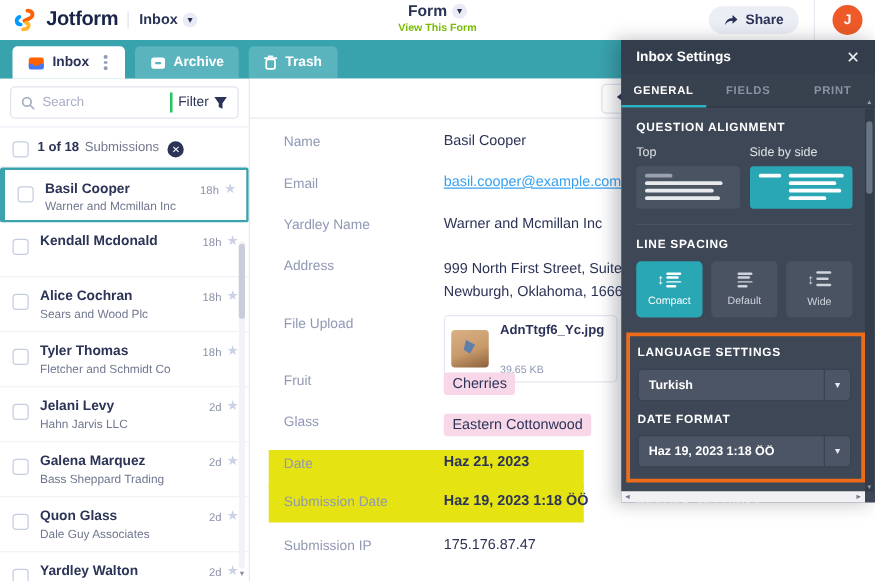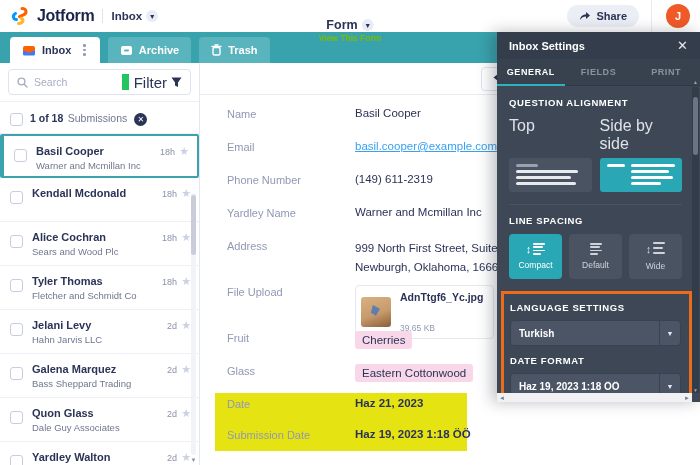--- a/index.html
+++ b/index.html
@@ -6,21 +6,21 @@
   html,body { width:700px; height:465px; overflow:hidden; }
   body { font-family:"Liberation Sans", sans-serif; background:#fff; color:#2b3356; position:relative; }
 
   
   .app-header { height:32px; background:#fff; display:flex; align-items:center; position:relative; padding:0 10px; }
   .logo-wrap { display:flex; align-items:center; gap:7px; }
   .logo-word { font-size:16px; font-weight:bold; color:#1a2448; letter-spacing:-0.3px; }
   .ctx-sep { width:1px; height:14px; background:#dfe3ee; margin:0 8px; }
   .ctx-label { font-size:11.5px; font-weight:bold; color:#2b3356; margin-right:4px; }
   .chev-badge { width:12px; height:12px; border-radius:50%; background:#e9ecf4; display:inline-flex; align-items:center; justify-content:center; font-size:7px; color:#2b3356; line-height:1; }
-  .form-title-block { position:absolute; left:50%; top:18px; transform:translateX(-50%); text-align:center; }
+  .form-title-block { position:absolute; left:50%; top:2px; transform:translateX(-50%); text-align:center; }
   .form-title-row { display:flex; align-items:center; gap:4px; justify-content:center; }
   .form-title { font-size:12.5px; font-weight:bold; color:#2b3356; }
   .view-form { font-size:8.5px; color:#78bb07; font-weight:bold; display:block; margin-top:1px; }
   .header-right { margin-left:auto; display:flex; align-items:center; height:100%; }
   .share-btn { display:flex; align-items:center; gap:5px; background:#eceef6; border:none; border-radius:12px; height:22px; padding:0 12px; font-size:11px; font-weight:bold; color:#2b3356; cursor:pointer; }
   .hdr-divider { width:1px; height:32px; background:#e9ebf2; margin:0 14px 0 12px; }
   .avatar { width:24px; height:24px; border-radius:50%; background:#f05a28; color:#fff; font-size:11px; font-weight:bold; display:flex; align-items:center; justify-content:center; }
 
   
   .toolbar { height:31px; background:#39a3ad; display:flex; align-items:flex-end; padding:0 0 0 10px; }
@@ -34,21 +34,21 @@
   .icon-inline { display:inline-flex; align-items:center; justify-content:center; }
 
   
   .body-wrap { display:flex; height:402px; position:relative; }
 
   
   .sidebar { width:200px; border-right:1px solid #e5e8f0; background:#fff; position:relative; overflow:hidden; }
   .search-row { display:flex; align-items:center; margin:6px 8px; border:1px solid #dfe3ee; border-radius:4px; height:26px; padding:0 8px; }
   .search-input { border:none; outline:none; flex:1; font-size:10.5px; color:#2b3356; font-family:"Liberation Sans",sans-serif; min-width:0; }
   .search-input::placeholder { color:#a7adc4; }
-  .filter-btn { display:flex; align-items:center; gap:4px; font-size:15px; color:#2b3356; border-left:7px solid #22c55e; padding-left:5px; height:16px; cursor:pointer; white-space:nowrap; }
+  .filter-btn { display:flex; align-items:center; gap:4px; font-size:11px; color:#2b3356; border-left:2px solid #22c55e; padding-left:5px; height:16px; cursor:pointer; white-space:nowrap; }
   .count-row { display:flex; align-items:flex-end; gap:7px; padding:6px 10px 7px; border-top:1px solid #eef0f6; border-bottom:1px solid #eef0f6; }
   .checkbox { width:13px; height:13px; border:1.5px solid #c6cde3; border-radius:3px; background:#fff; flex:0 0 auto; cursor:pointer; }
   .count-text { font-size:10.5px; color:#2b3356; font-weight:bold; }
   .count-suffix { font-size:10.5px; color:#70778f; font-weight:normal; }
   .clear-badge { width:13px; height:13px; border-radius:50%; background:#2b3356; color:#fff; font-size:8px; display:flex; align-items:center; justify-content:center; cursor:pointer; }
   .sub-list { position:relative; }
   .sub-item { display:flex; align-items:flex-start; padding:9px 8px 9px 10px; border-bottom:1px solid #eef0f6; height:44px; cursor:pointer; position:relative; background:#fff; }
   .sub-item .checkbox { margin-top:4px; }
   .sub-text { margin-left:9px; flex:1; min-width:0; }
   .sub-name { font-size:11px; font-weight:bold; color:#2b3356; white-space:nowrap; overflow:hidden; }
@@ -91,21 +91,21 @@
   .panel-title { font-size:11px; font-weight:bold; color:#fff; }
   .panel-close { margin-left:auto; font-size:13px; color:#e8eaee; cursor:pointer; line-height:1; }
   .panel-tabs { height:27px; background:#38414e; display:flex; border-bottom:1px solid #2f3845; }
   .ptab { flex:1; display:flex; align-items:center; justify-content:center; font-size:9px; font-weight:bold; letter-spacing:.6px; color:#8a93a3; cursor:pointer; position:relative; }
   .ptab.active { color:#fff; }
   .ptab.active::after { content:""; position:absolute; left:0; right:0; bottom:-1px; height:2px; background:#2db3c0; }
   .panel-body { position:relative; height:316px; overflow:hidden; padding:0 18px 0 12px; }
   .psec-h { font-size:9.5px; font-weight:bold; letter-spacing:.6px; color:#fff; }
   .qa-sec { padding-top:11px; padding-bottom:12px; border-bottom:1px solid #4a5362; }
   .qa-labels { display:flex; margin-top:9px; }
-  .qa-labels span { width:86px; font-size:16px; color:#dfe3e9; }
+  .qa-labels span { width:86px; font-size:10px; color:#dfe3e9; }
   .qa-labels span + span { margin-left:8px; }
   .qa-cards { display:flex; gap:8px; margin-top:5px; }
   .qa-card { width:83px; height:34px; border-radius:3px; padding:6px 7px; cursor:pointer; }
   .qa-card.top { background:#4a5362; }
   .qa-card.top i { display:block; height:2.5px; border-radius:2px; background:#e8eaee; margin-bottom:3.5px; }
   .qa-card.top i.short { width:22px; background:#9aa2b0; }
   .qa-card.top i:nth-child(2) { width:62px; } .qa-card.top i:nth-child(3) { width:55px; } .qa-card.top i:nth-child(4) { width:60px; }
   .qa-card.side { background:#2aa7b5; display:flex; gap:6px; }
   .qa-card.side .l i { display:block; width:18px; height:2.5px; border-radius:2px; background:#fff; }
   .qa-card.side .r { flex:1; padding-top:0; }
@@ -371,24 +371,20 @@
     <div class="fields">
       <div class="frow">
         <span class="flabel">Name</span>
         <span class="fval">Basil Cooper</span>
       </div>
       <div class="frow">
         <span class="flabel">Email</span>
         <span class="fval"><a href="#">basil.cooper@example.com</a></span>
       </div>
       <div class="frow">
-        <span class="flabel">Phone Number</span>
-        <span class="fval">(149) 611-2319</span>
-      </div>
-      <div class="frow">
         <span class="flabel">Yardley Name</span>
         <span class="fval">Warner and Mcmillan Inc</span>
       </div>
       <div class="frow tall">
         <span class="flabel">Address</span>
         <span class="fval" style="line-height:1.65;">
           <span>999 North First Street, Suite 20</span><br>
           <span>Newburgh, Oklahoma, 16669</span>
         </span>
       </div>

